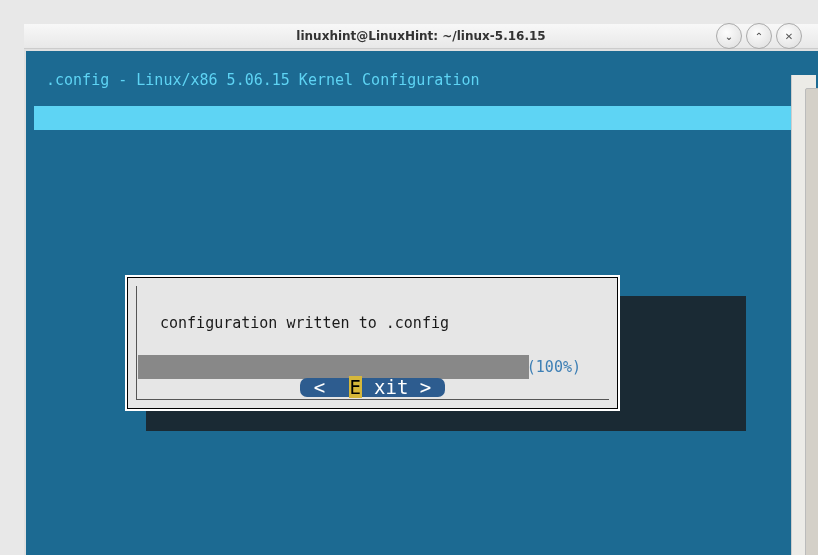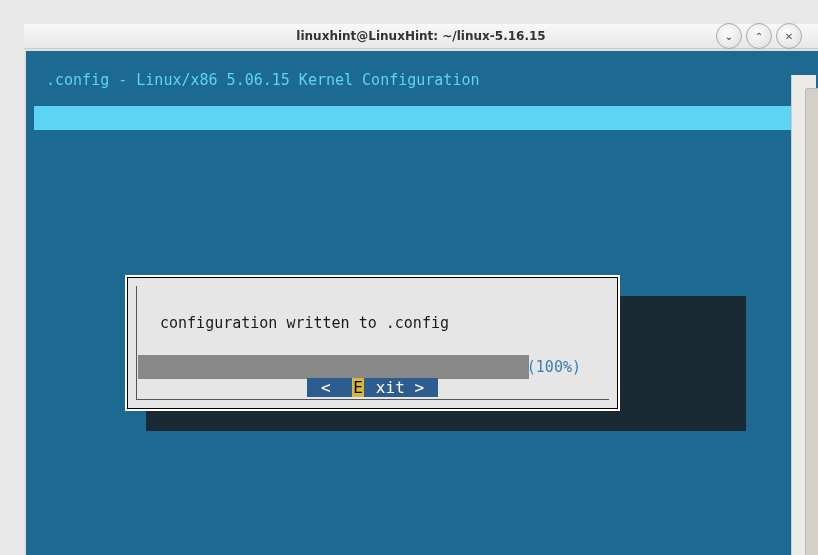--- a/index.html
+++ b/index.html
@@ -141,25 +141,26 @@
     .dialog-button-wrap {
       position: absolute;
       left: 0;
       right: 0;
       top: 88px;
       text-align: center;
     }
     .dialog-button {
       display: inline-block;
       font-family: "DejaVu Sans Mono", "Courier New", monospace;
-      font-size: 16px;
+      font-size: 19px;
       background: #2d5c8f;
       color: #fff;
       padding: 0 2px;
       line-height: 19px;
+      border-radius: 7px;
     }
     .dialog-button .hotkey {
       background: #d6b73a;
       color: #000;
       padding: 0 1px;
     }
   </style>
 </head>
 <body>
 

